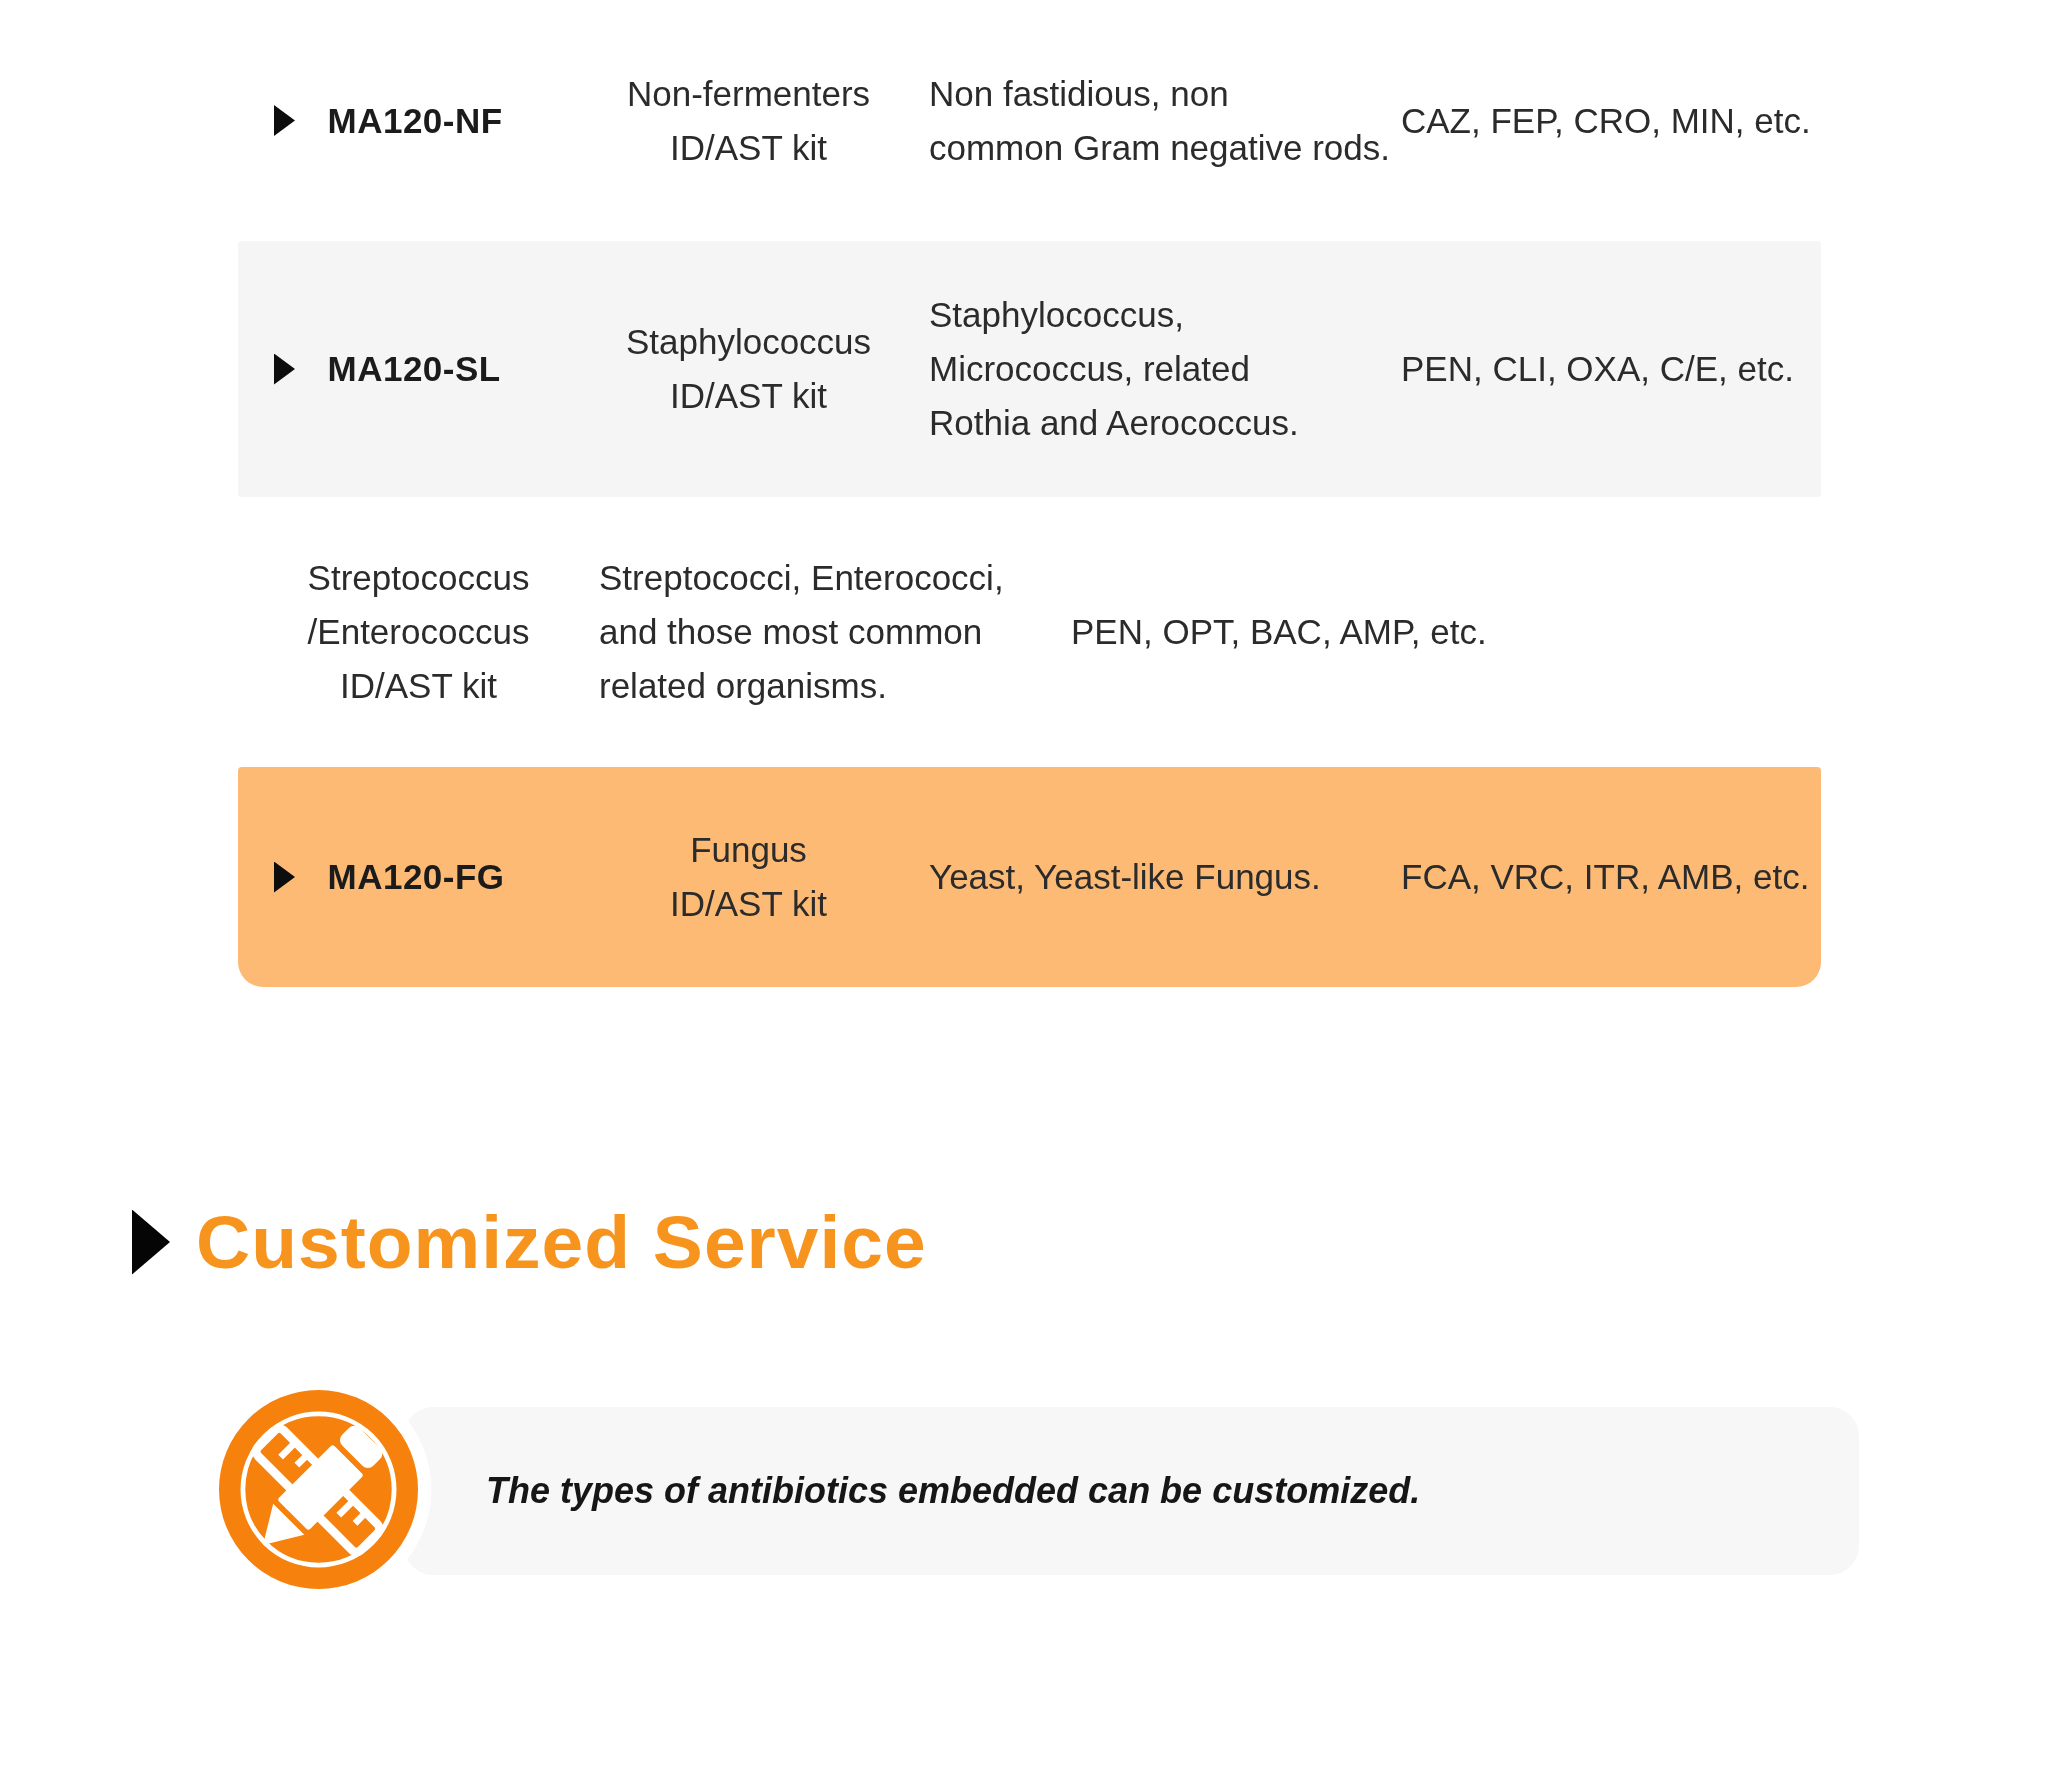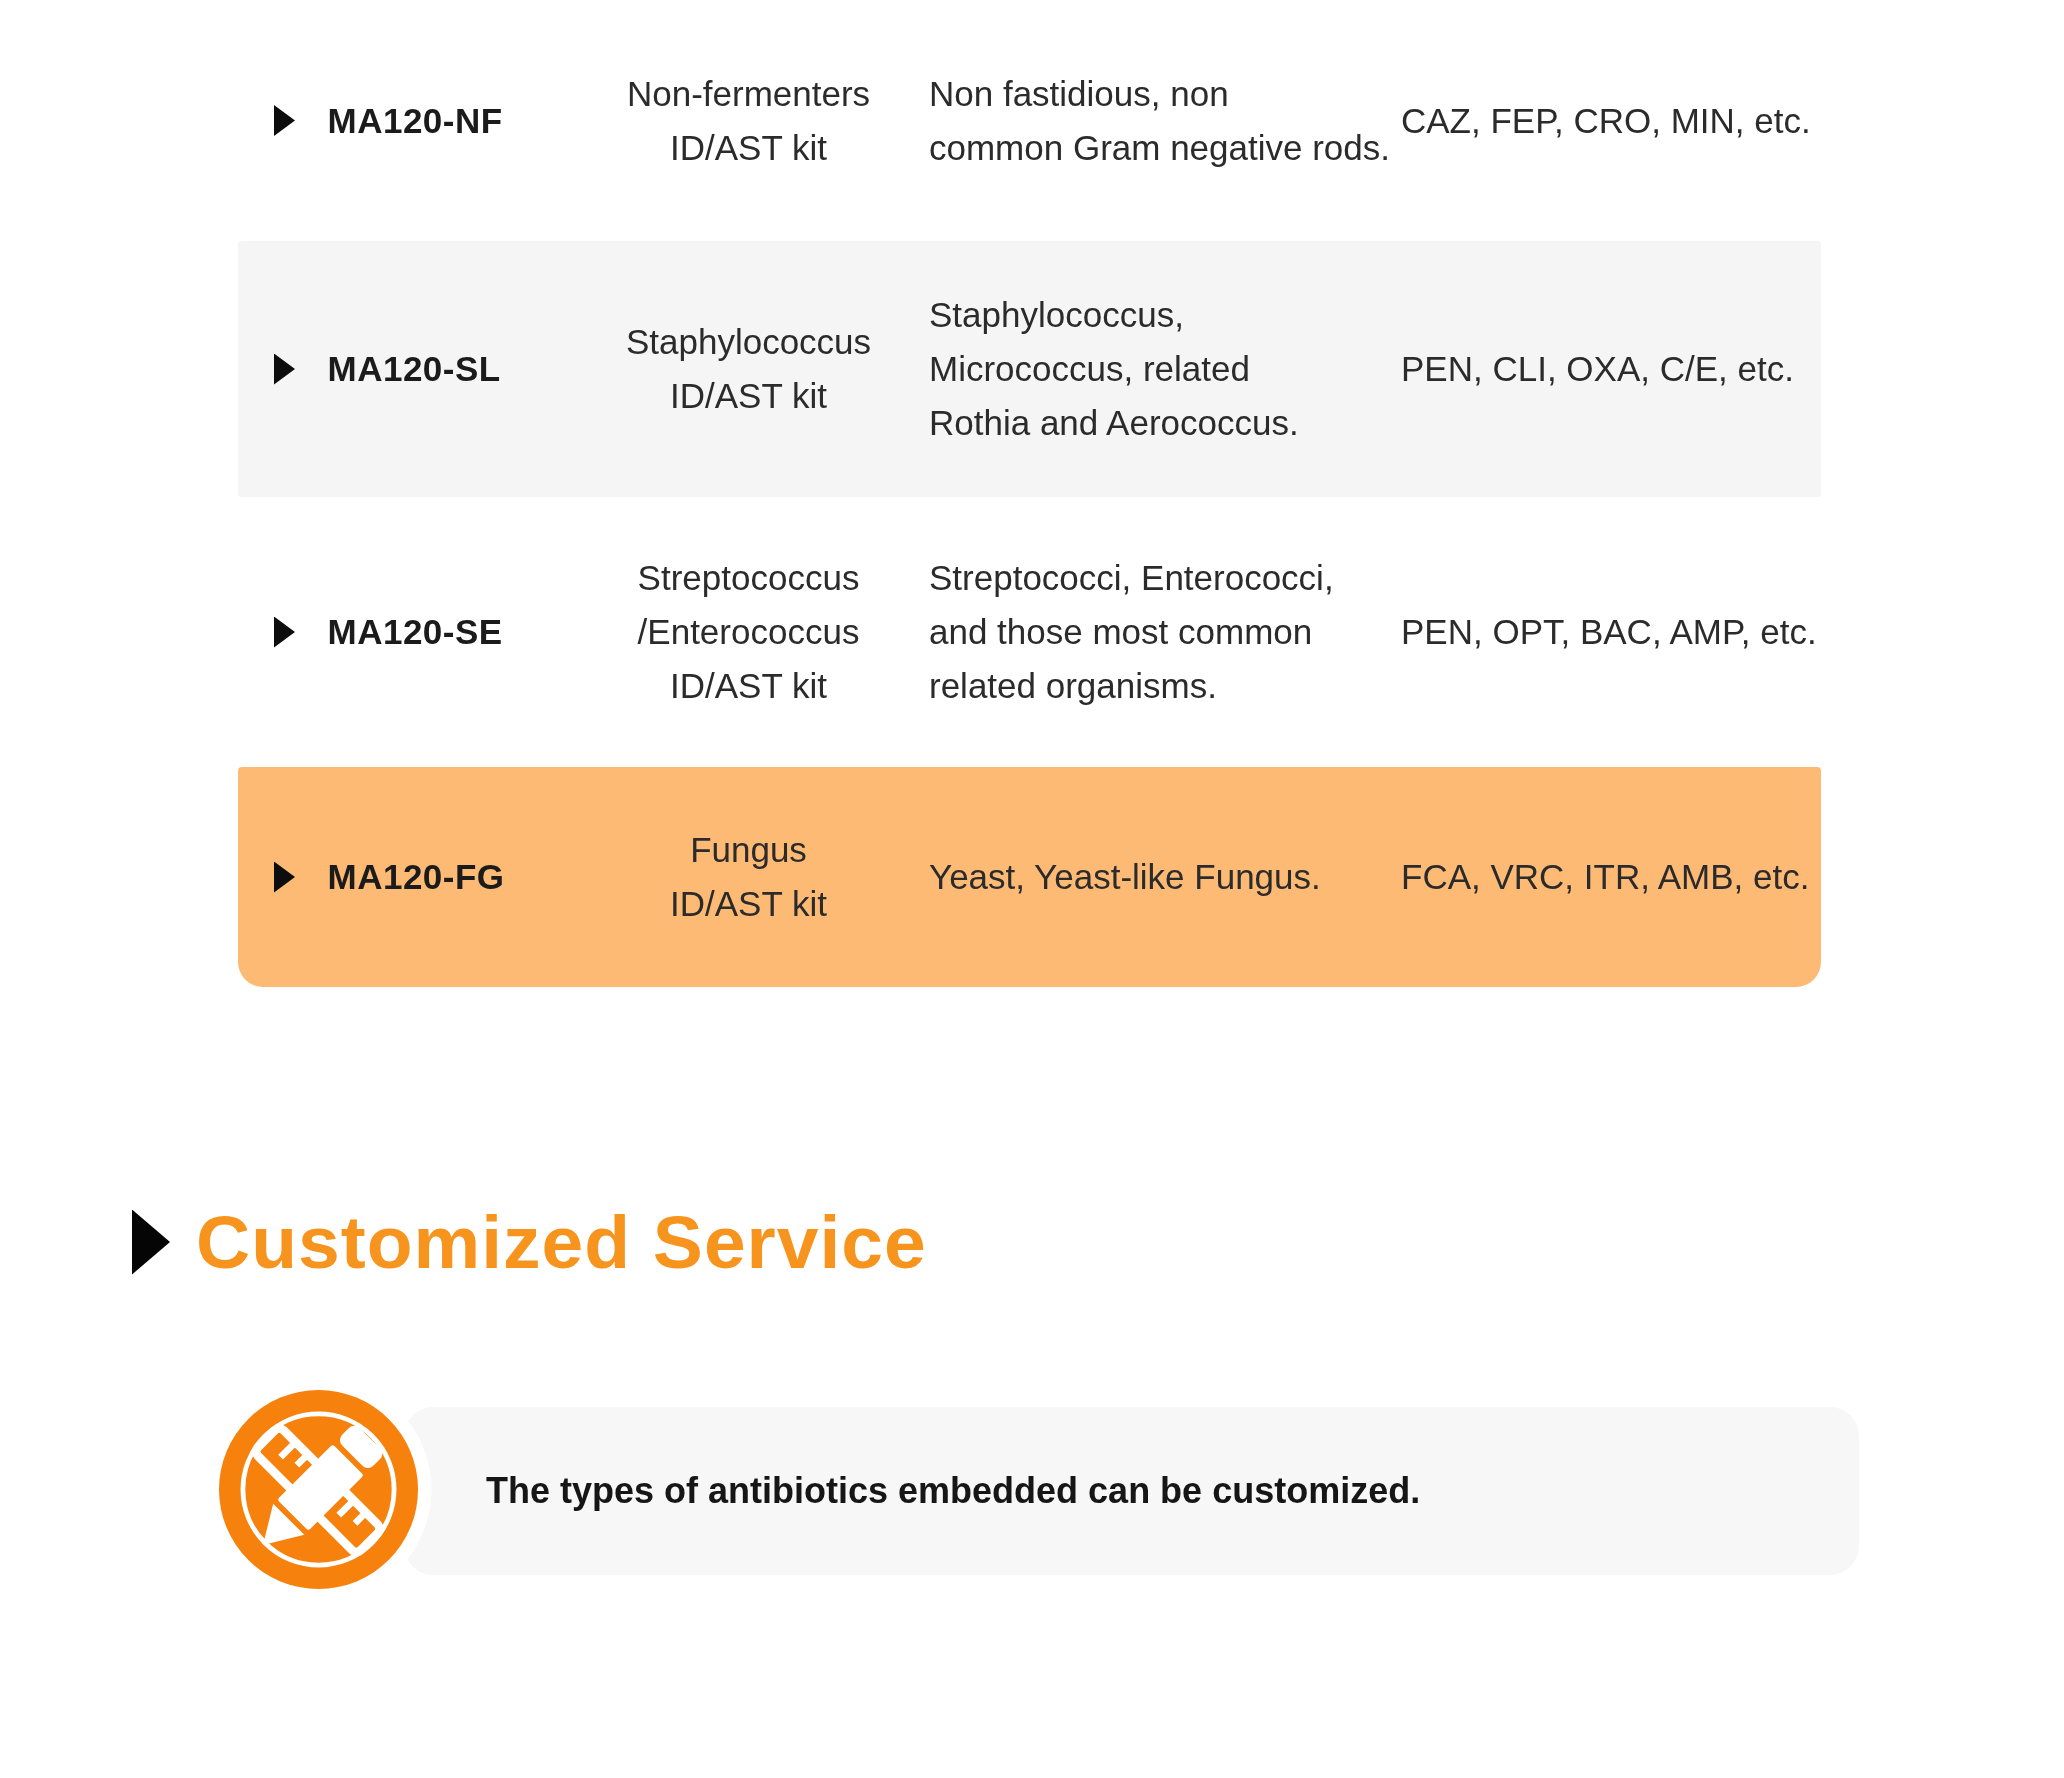--- a/index.html
+++ b/index.html
@@ -29,21 +29,21 @@
   .c-abx { flex:1; white-space:nowrap; }
 
   
   .sec-head { position:absolute; left:132px; top:1197px; height:90px; display:flex; align-items:center; gap:26px;text-align:center; }
   .big-tri { width:38px; height:65px; background:#050505; clip-path:polygon(0 0, 100% 50%, 0 100%); flex:none; }
   .sec-title { font-size:75px; font-weight:700; color:#f7941e; letter-spacing:1px; white-space:nowrap; }
 
   
   .note-card {
     position:absolute; left:404px; top:1407px; width:1455px; height:168px;
-    background:#f7f7f8; border-radius:29px; display:flex; align-items:center; padding-left:82px;
+    background:#f7f7f8; border-radius:29px; display:flex; align-items:center; padding-left:82px;font-style:italic;
   }
   .note-text { font-size:36px; font-weight:700; color:#161616; white-space:nowrap; }
 
   
   .icon-badge {
     position:absolute; left:219px; top:1390px; width:199px; height:199px;
     border-radius:50%; box-shadow:0 0 0 13.4px #ffffff; z-index:2;
   }
   .icon-badge svg { display:block; width:199px; height:199px; }
 </style>
@@ -73,24 +73,20 @@
       </div>
       <div class="cell c-kit">Staphylococcus
 ID/AST kit</div>
       <div class="cell c-target">Staphylococcus,
 Micrococcus, related
 Rothia and Aerococcus.</div>
       <div class="cell c-abx">PEN, CLI, OXA, C/E, etc.</div>
     </div>
 
     <div class="krow r3">
-      <div class="cell c-code">
-        <span class="tri"></span>
-        <span class="code">MA120-SE</span>
-      </div>
       <div class="cell c-kit">Streptococcus
 /Enterococcus
 ID/AST kit</div>
       <div class="cell c-target">Streptococci, Enterococci,
 and those most common
 related organisms.</div>
       <div class="cell c-abx">PEN, OPT, BAC, AMP, etc.</div>
     </div>
 
     <div class="krow r4">

